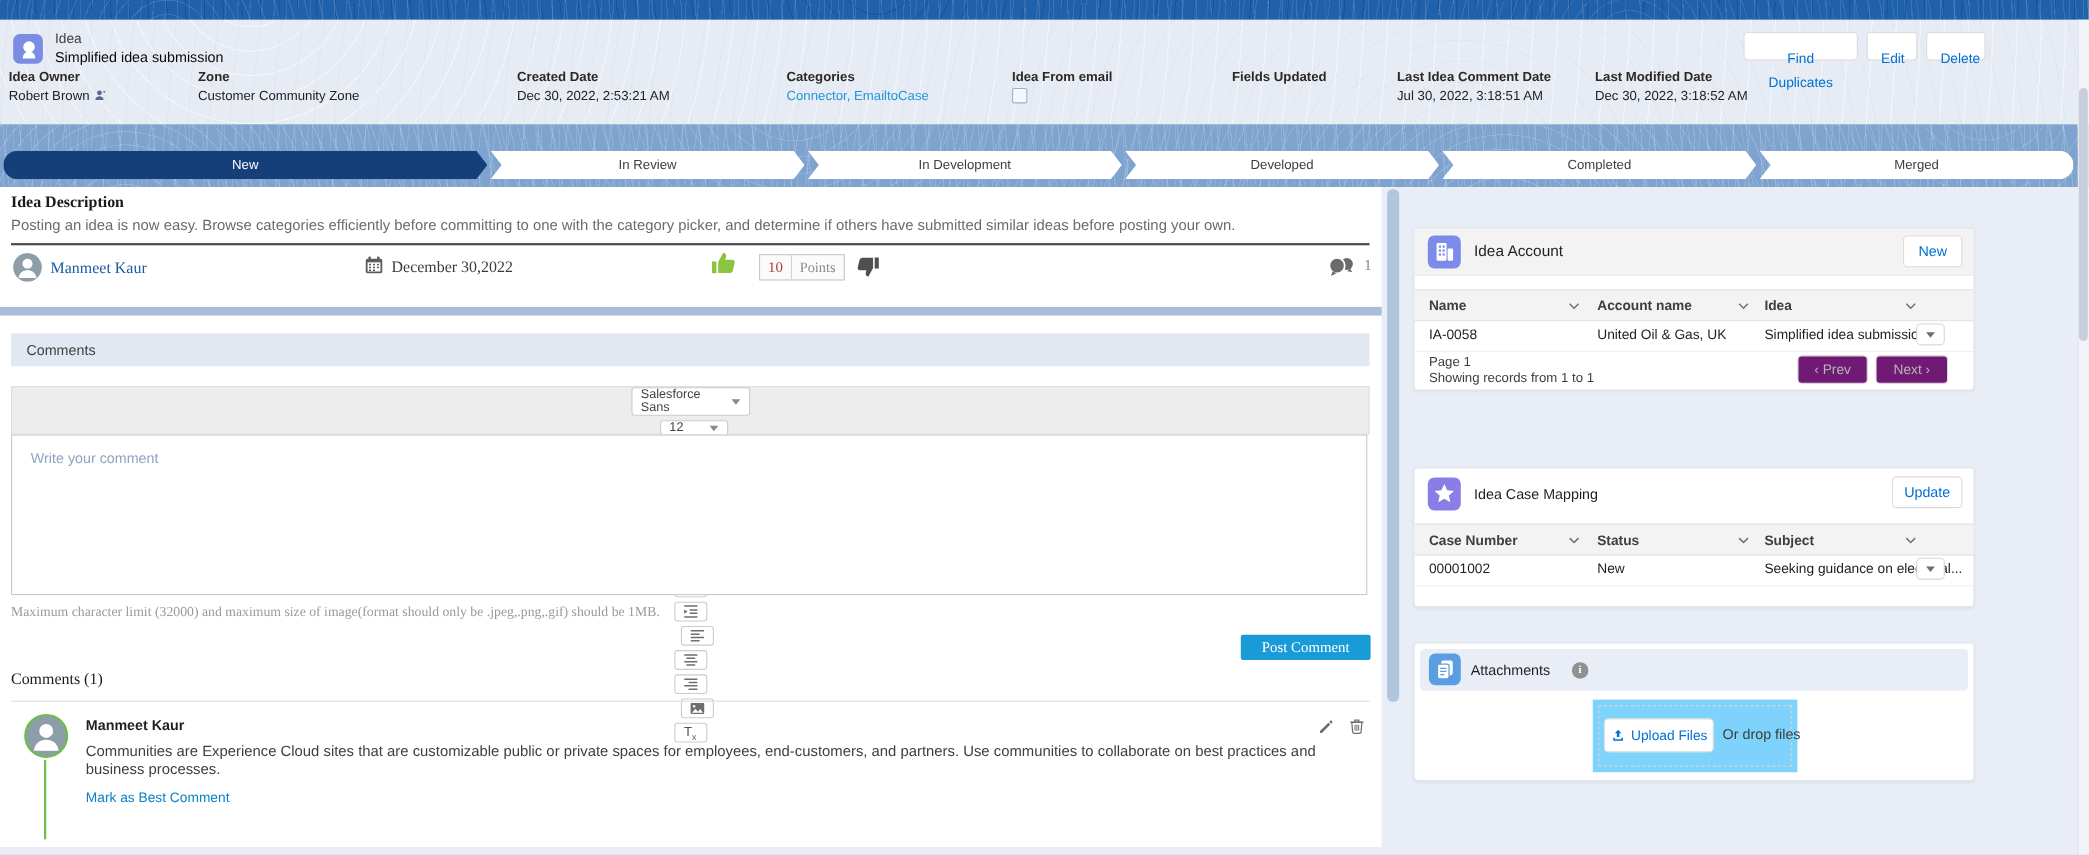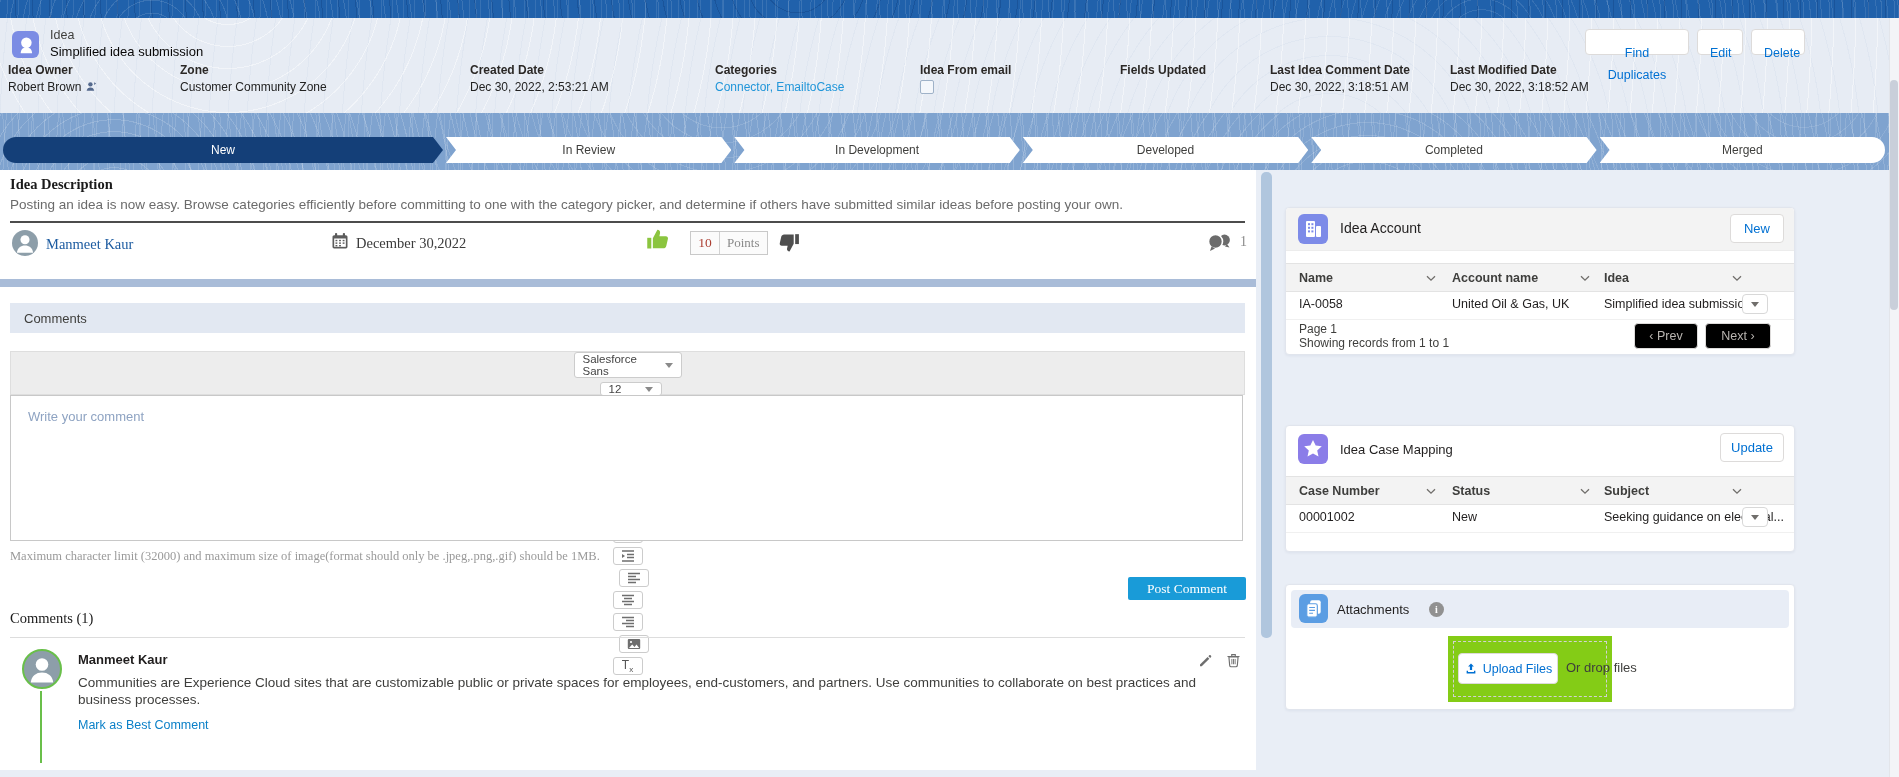--- a/index.html
+++ b/index.html
@@ -124,30 +124,30 @@
   .th{position:absolute;top:7px;font-size:12.5px;font-weight:700;color:#3e3e3c;cursor:pointer;}
   .sortsvg{position:absolute;top:11px;}
   .trow{position:absolute;left:0;width:100%;height:29px;border-bottom:1px solid #f0f0f0;}
   .td{position:absolute;top:7px;font-size:12.5px;color:#201e1e;white-space:nowrap;}
   .cc1{left:13px}.cc2{left:166px}.cc3{left:318px}
   .s1{left:140px}.s2{left:294px}.s3{left:446px}
   .rowbtn{position:absolute;left:456px;top:4px;width:26px;height:20px;background:#fff;border:1px solid #d8d8d8;
           border-radius:4px;cursor:pointer;display:flex;align-items:center;justify-content:center;padding:0;}
   .rowbtn i{width:0;height:0;border-left:4px solid transparent;border-right:4px solid transparent;border-top:5px solid #706e6b;}
   .pgtxt{position:absolute;left:13px;font-size:12px;color:#3e3e3c;}
-  .pgbtn{position:absolute;height:26px;background:#000000;border:1px solid #dddbda;border-radius:4px;
+  .pgbtn{position:absolute;height:26px;background:#701a75;border:1px solid #dddbda;border-radius:4px;
          color:#b9b5b1;font-size:12.5px;box-sizing:border-box;text-align:center;padding:0;}
   .band3{position:absolute;left:5px;top:5px;width:498px;height:38px;background:#e8edf6;border-radius:4px;}
   .ic-doc3{position:absolute;left:8px;top:4px;width:29px;height:29px;border-radius:6px;background:#5b9de3;}
   .ic-doc3 svg{display:block;margin:3px auto 0;}
   .atitle{position:absolute;left:46px;top:12px;font-size:13px;color:#201e1e;}
   .info{position:absolute;left:138px;top:12px;width:15px;height:15px;border-radius:50%;background:#919191;
         color:#fff;font-size:10px;font-weight:700;text-align:center;line-height:15px;cursor:pointer;
         font-family:"Liberation Serif",serif;}
-  .dropzone{position:absolute;left:162px;top:51px;width:164px;height:66px;background:#84cc16;}
+  .dropzone{position:absolute;left:162px;top:51px;width:186px;height:66px;background:#7dd3fc;}
   .dz-dash{position:absolute;left:5px;top:5px;right:5px;bottom:5px;border:1px dashed #d2d2d2;}
   .upbtn{position:absolute;left:10px;top:17px;width:100px;height:31px;background:#fff;border:1px solid #dddbda;
          border-radius:4px;cursor:pointer;display:flex;align-items:center;justify-content:center;gap:5px;
          font-size:12.5px;color:#0070d2;box-sizing:border-box;padding:0;}
   .droplbl{position:absolute;left:118px;top:24px;font-size:13px;color:#3e3e3c;white-space:nowrap;}
 
   
   .winsb{left:1889px;top:18px;width:10px;height:759px;background:#f3f4f7;border-left:1px solid #e3e5ea;box-sizing:border-box;}
   .winthumb{left:1890px;top:80px;width:8px;height:230px;background:#c9cfda;border-radius:4px;cursor:pointer;}
 </style>
@@ -188,21 +188,21 @@
     <div class="flabel x4">Categories</div>
     <div class="fvalue x4 linkish">Connector, EmailtoCase</div>
 
     <div class="flabel x5">Idea From email</div>
     <div class="fvalue x5"><span class="chk"></span></div>
 
     <div class="flabel x6">Fields Updated</div>
     <div class="fvalue x6"></div>
 
     <div class="flabel x7">Last Idea Comment Date</div>
-    <div class="fvalue x7">Dec 30, 2022, 3:18:51 AM</div>
+    <div class="fvalue x7">Jul 30, 2022, 3:18:51 AM</div>
 
     <div class="flabel x8">Last Modified Date</div>
     <div class="fvalue x8">Dec 30, 2022, 3:18:52 AM</div>
   </div>
 
   <div class="abs pathband">
     <div class="pathrow">
       <div class="seg first active">New</div>
       <div class="seg mid">In Review</div>
       <div class="seg mid">In Development</div>

